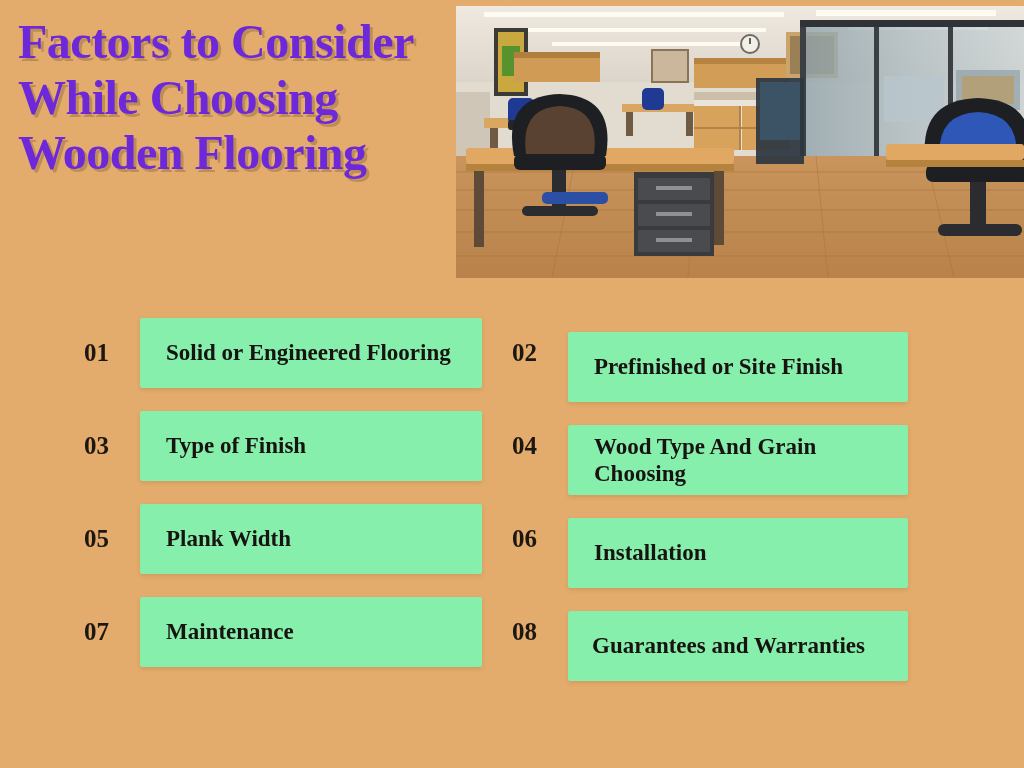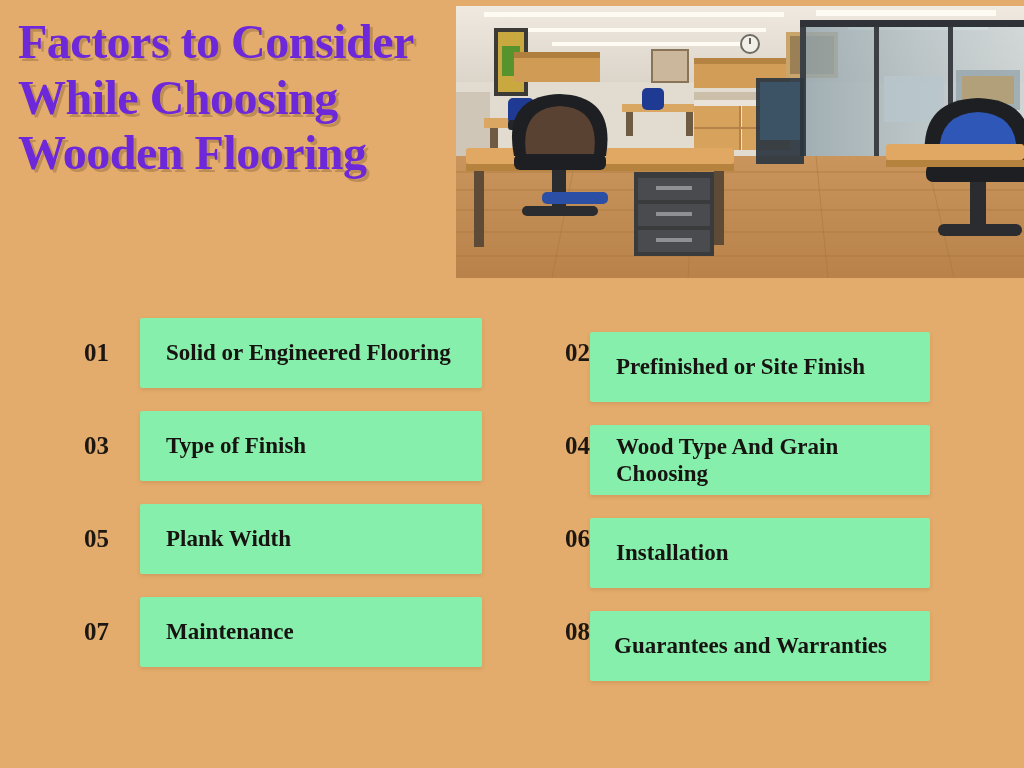--- a/index.html
+++ b/index.html
@@ -78,21 +78,21 @@
   .num {
     font-family: "Liberation Serif", serif;
     font-weight: bold;
     font-size: 25px;
     color: #1d1712;
     width: 64px;
     text-align: center;
     flex: 0 0 64px;
   }
   .col-left .num { margin-left: 84px; width: 56px; flex: 0 0 56px; text-align: left; }
-  .col-right .num { margin-left: 22px; width: 56px; flex: 0 0 56px; text-align: right; }
+  .col-right .num { width: 56px; flex: 0 0 56px; text-align: left; }
 
   .pill {
     background: #86efac;
     border-radius: 2px;
     height: 70px;
     display: flex;
     align-items: center;
     box-shadow: 0 2px 4px rgba(120, 80, 40, 0.18);
   }
   .col-left .pill { width: 342px; }

